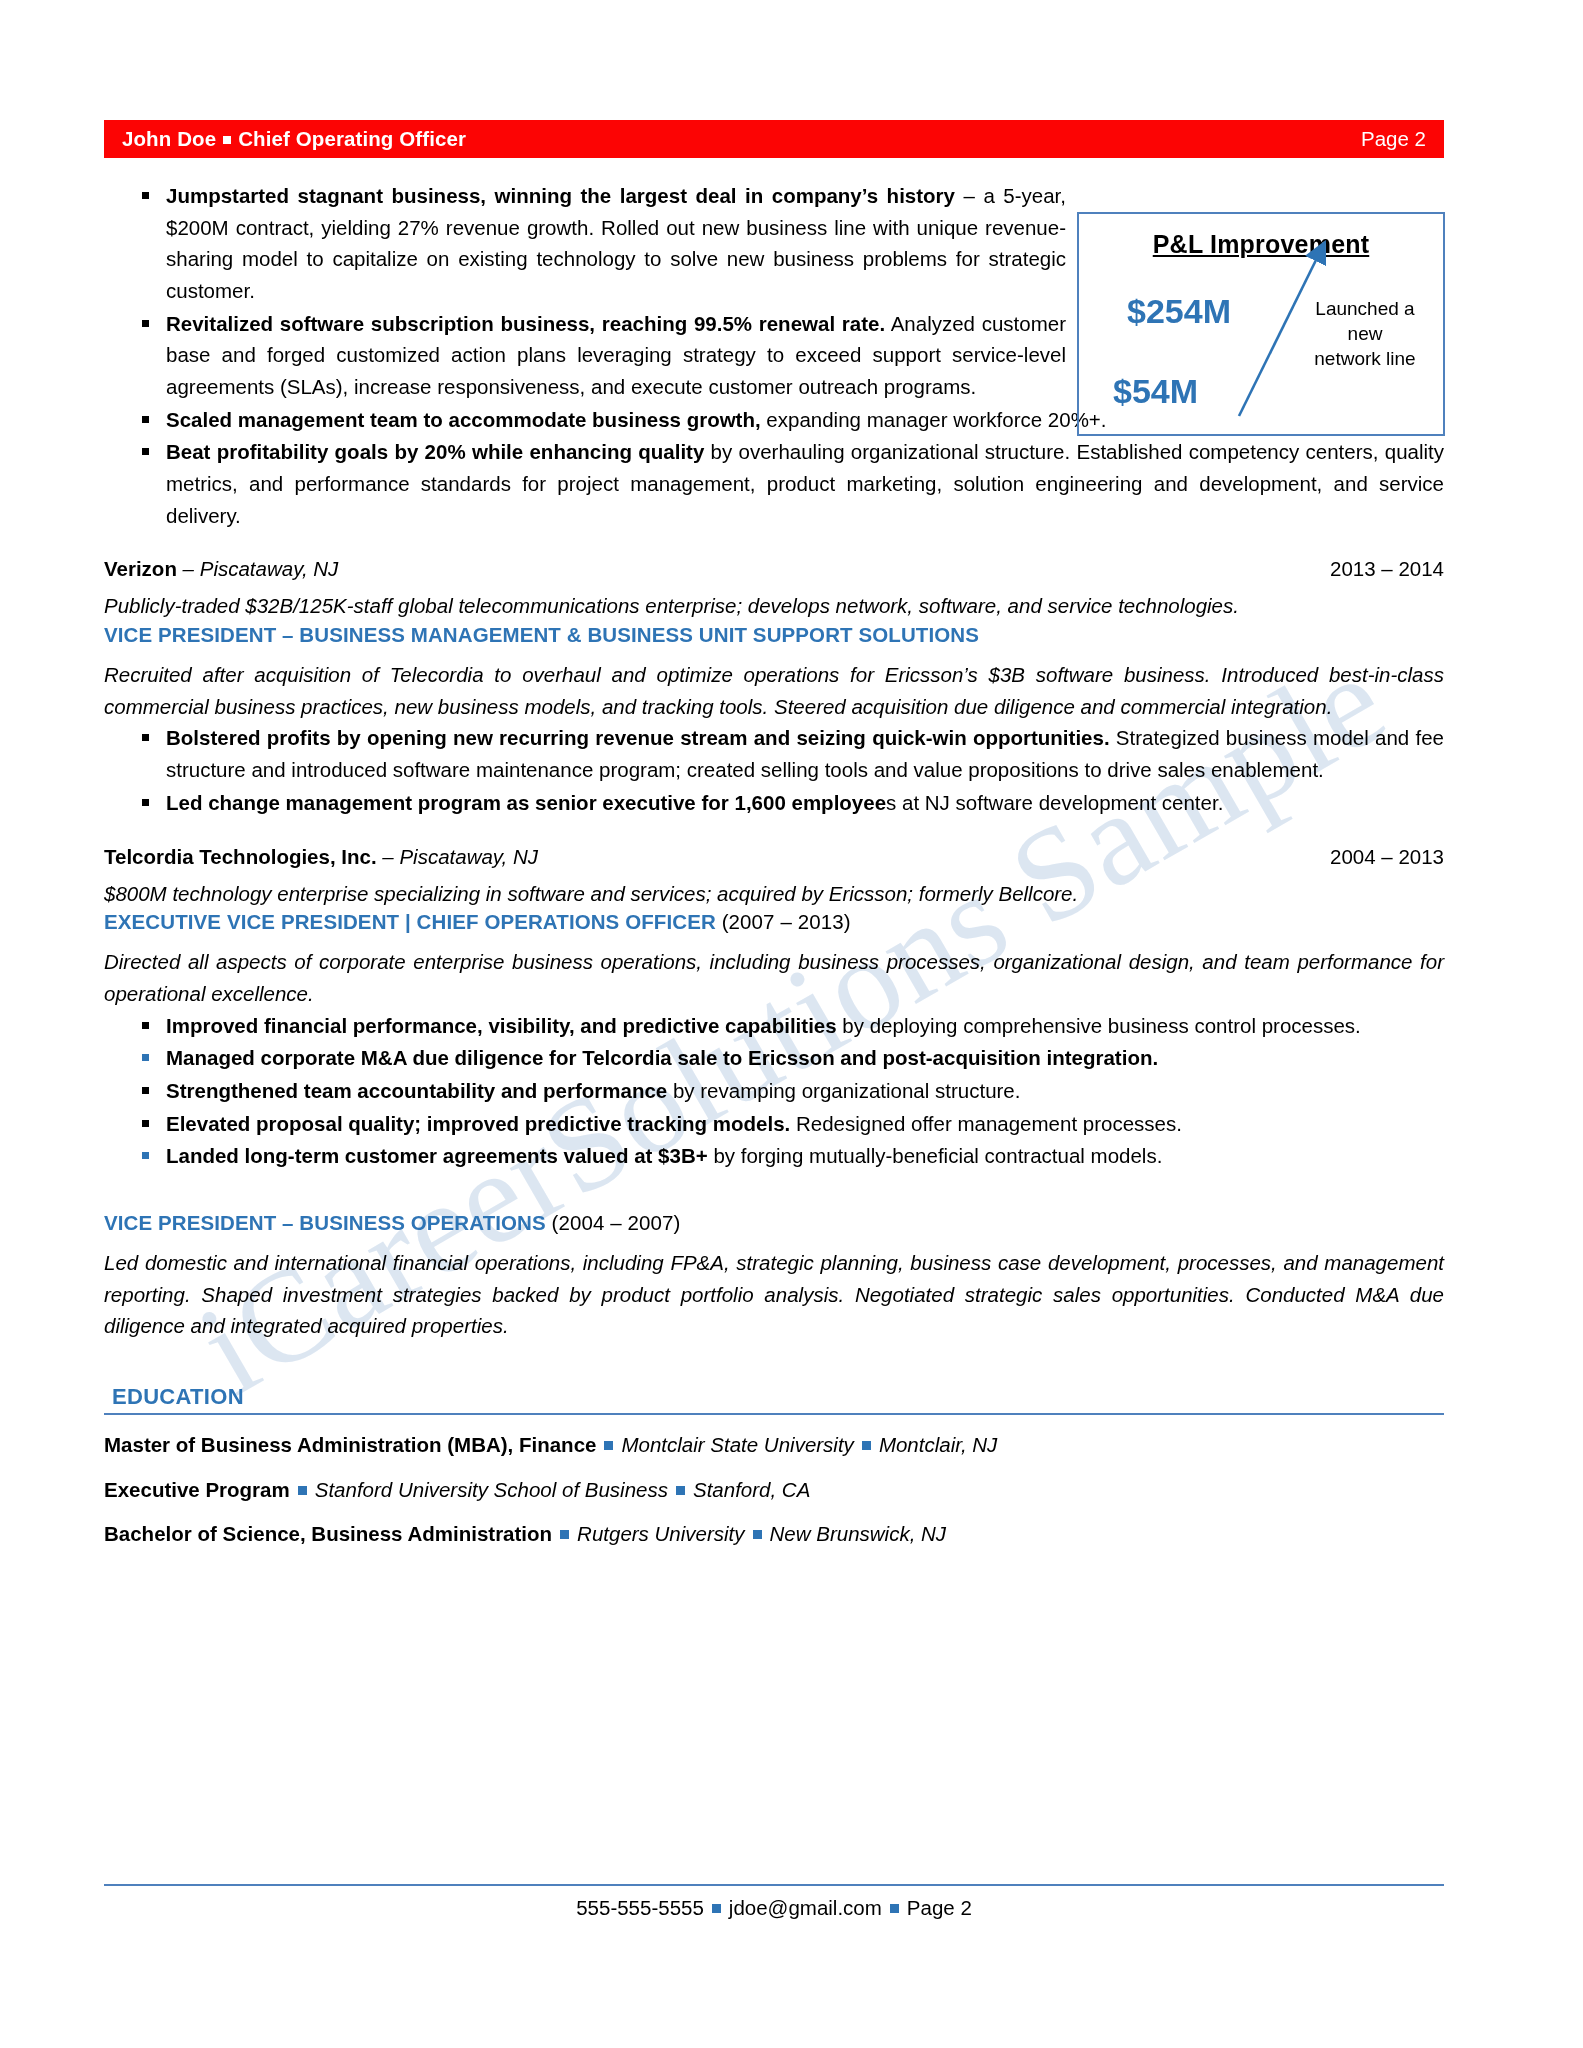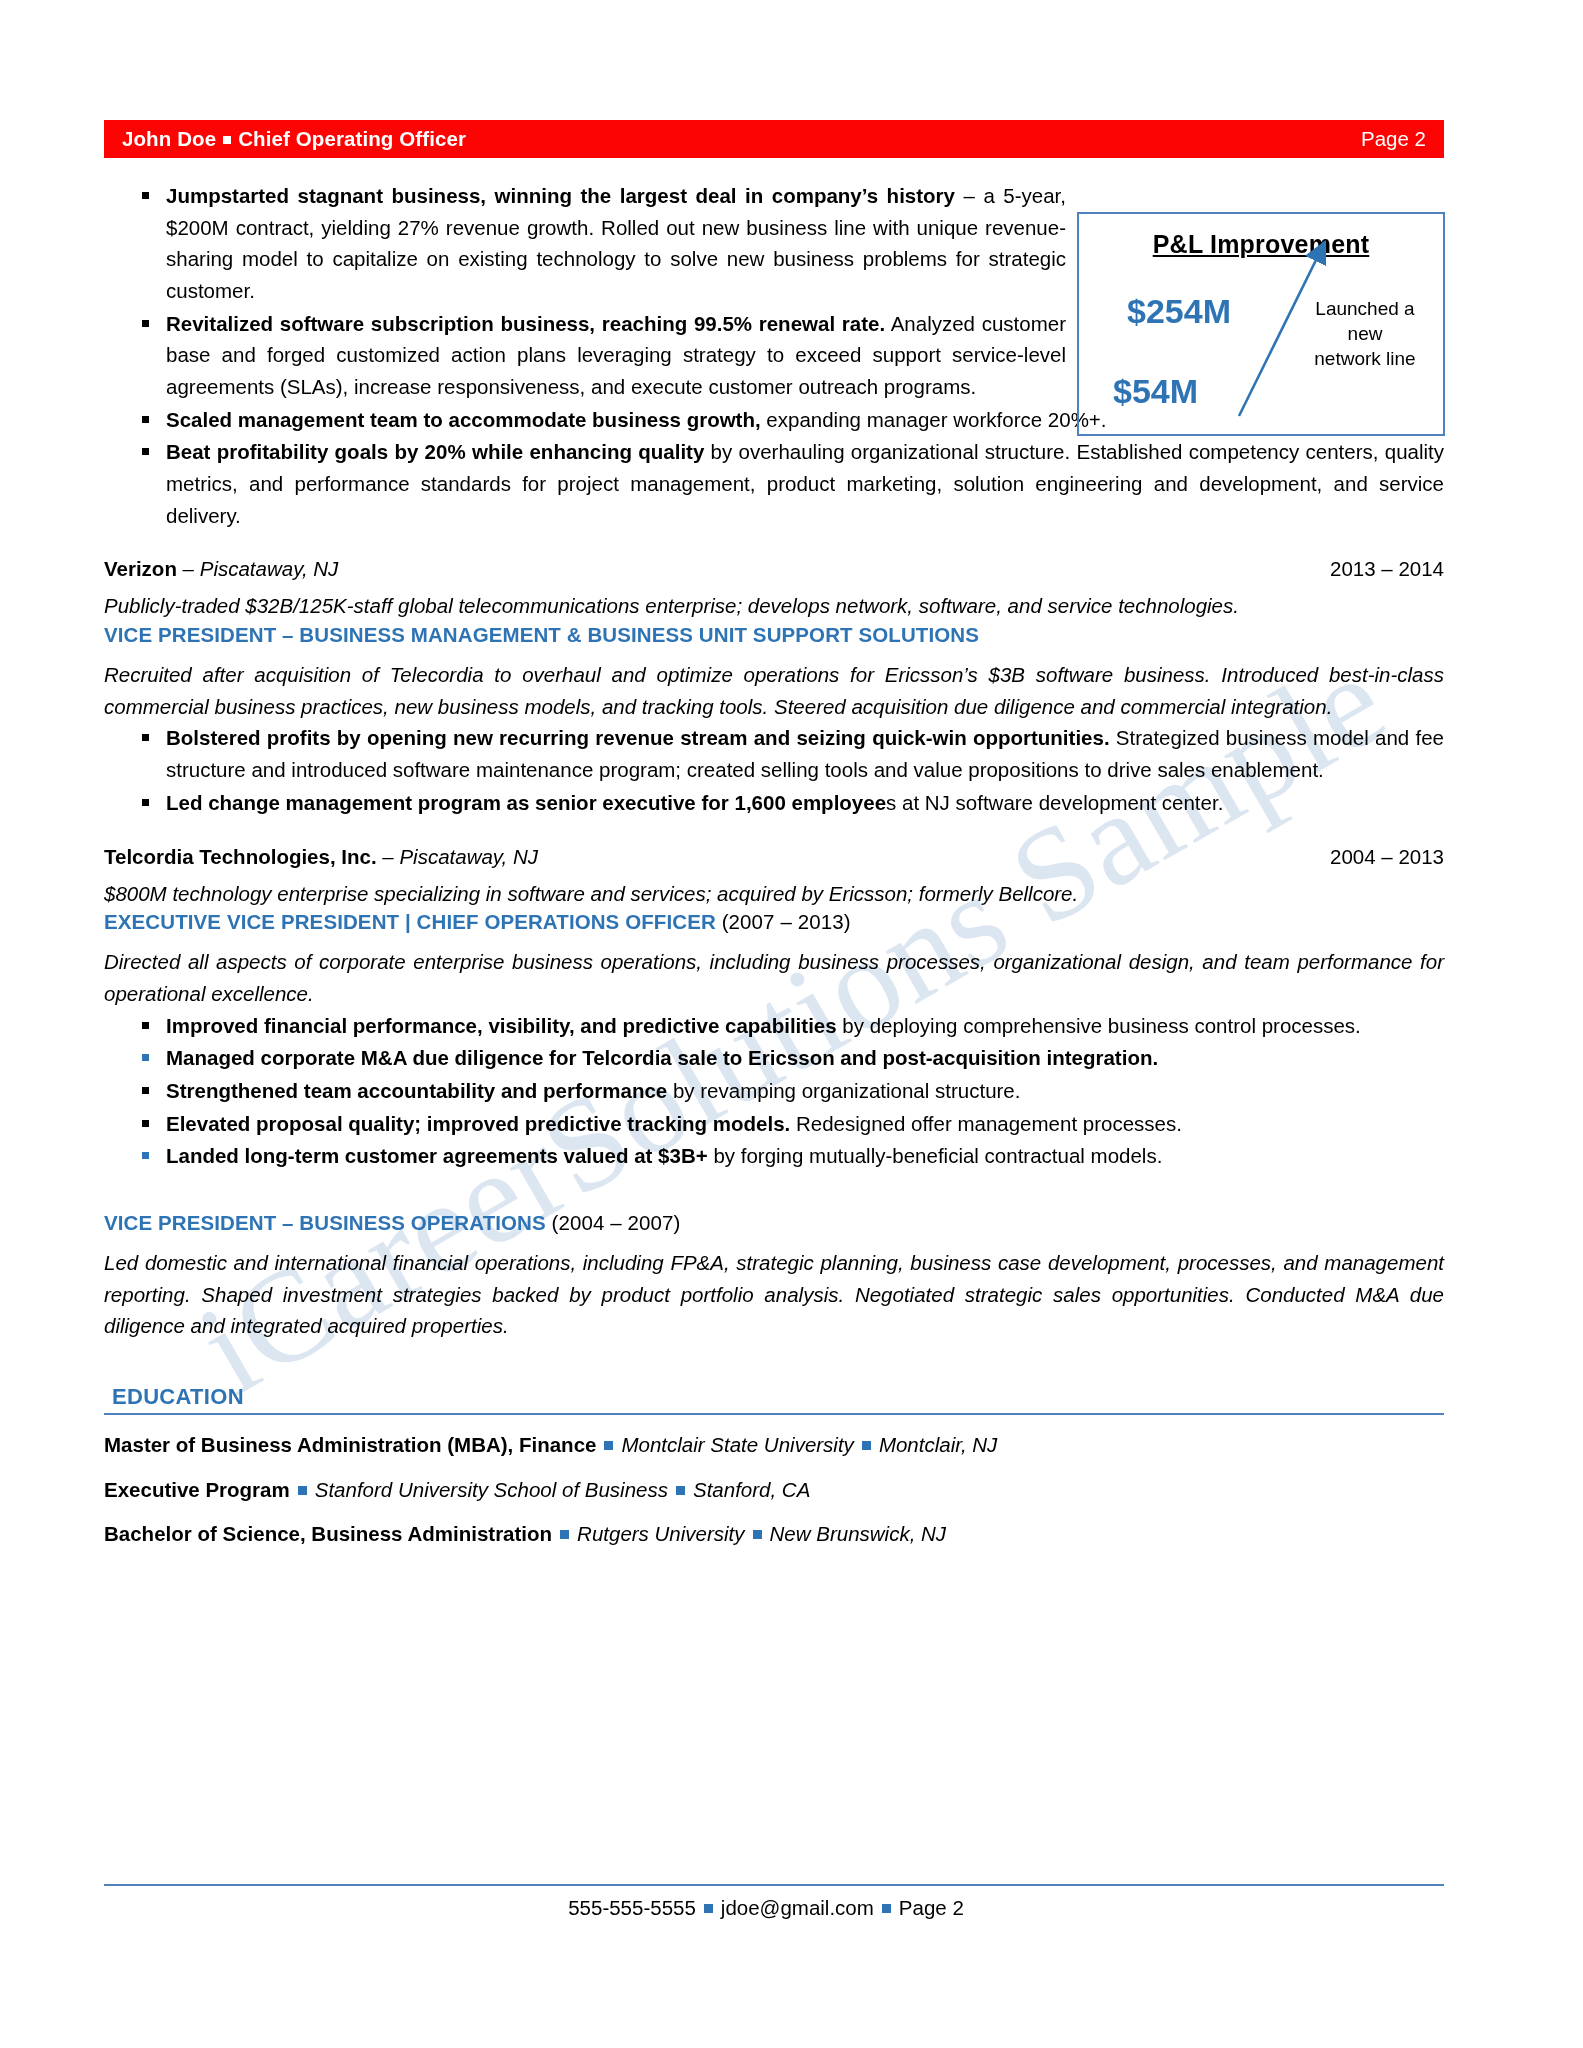--- a/index.html
+++ b/index.html
@@ -183,21 +183,21 @@
   .footer-rule {
     position: absolute;
     left: 104px;
     top: 1884px;
     width: 1340px;
     border-bottom: 2.5px solid #4f81bd;
     z-index: 10;
   }
   .footer-text {
     position: absolute;
-    left: 96px;
+    left: 104px;
     top: 1896px;
     width: 1340px;
     text-align: center;
     font-size: 20.5px;
     color: #000;
     z-index: 10;
   }
 
   
   .pl-box {

